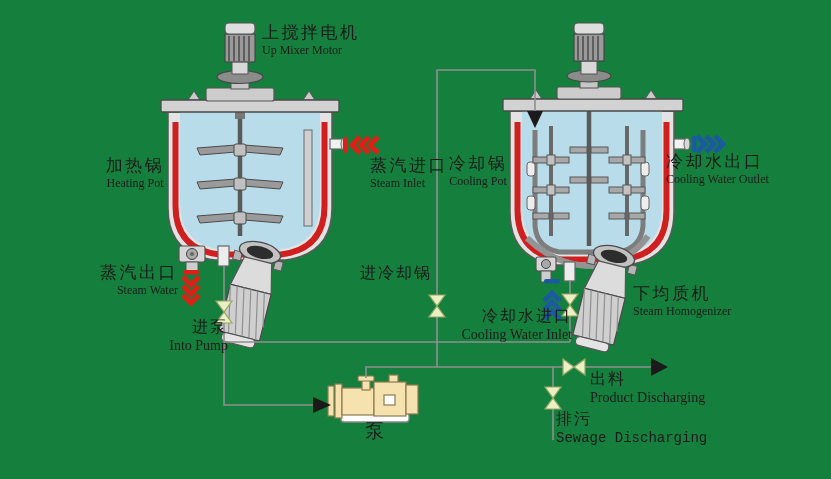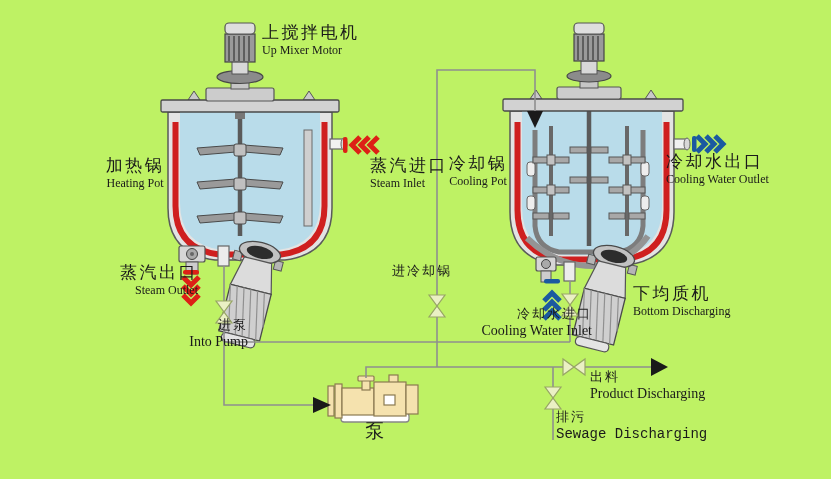--- a/index.html
+++ b/index.html
@@ -1,27 +1,27 @@
 <!DOCTYPE html>
 <html><head>
 <meta charset="utf-8">
 <style>
   html,body{margin:0;padding:0;background:#ffffff;}
   .stage{
-    position:relative;width:831px;height:479px;background:#bef264;overflow:hidden;
+    position:relative;width:831px;height:479px;background:#15803d;overflow:hidden;
     font-family:"Liberation Serif","DejaVu Serif",serif;color:#1a1a1a;
   }
   .stage svg{position:absolute;left:0;top:0;}
   .lbl{position:absolute;line-height:1.25;white-space:nowrap;}
   .lbl .zh{font-size:17px;letter-spacing:2.5px;}
   .lbl .en{font-size:12px;letter-spacing:0;}
-  .lbl.small .zh{font-size:13px;letter-spacing:2px;}
+  .lbl.small .zh{font-size:16px;letter-spacing:2px;}
   .lbl.small .en{font-size:14px;}
   .center{text-align:center;}
-  .right{text-align:right;margin-left:20px;}
+  .right{text-align:right;}
   .pump-zh{font-size:19px !important;}
 </style>
 </head>
 <body>
 
 <div class="stage">
 
 <svg width="831" height="479" viewBox="0 0 831 479">
 
   <g>
@@ -280,21 +280,21 @@
     <div class="en">Heating Pot</div>
   </div>
 
   <div class="lbl" style="left:346px;top:155px;margin-left:24px;">
     <div class="zh">蒸汽进口</div>
     <div class="en">Steam Inlet</div>
   </div>
 
   <div class="lbl right" style="left:88px;top:262px;width:90px;">
     <div class="zh">蒸汽出口</div>
-    <div class="en">Steam Outlet</div>
+    <div class="en">Steam Water</div>
   </div>
 
   <div class="lbl small right" style="left:146px;top:317px;width:82px;">
     <div class="zh">进泵</div>
     <div class="en">Into Pump</div>
   </div>
 
   <div class="lbl center" style="left:336px;top:419px;width:80px;">
     <div class="zh pump-zh">泵</div>
   </div>
@@ -313,21 +313,21 @@
     <div class="zh">进冷却锅</div>
   </div>
 
   <div class="lbl small right" style="left:452px;top:306px;width:120px;">
     <div class="zh">冷却水进口</div>
     <div class="en">Cooling Water Inlet</div>
   </div>
 
   <div class="lbl" style="left:633px;top:283px;">
     <div class="zh">下均质机</div>
-    <div class="en">Bottom Discharging</div>
+    <div class="en">Steam Homogenizer</div>
   </div>
 
   <div class="lbl small" style="left:590px;top:369px;">
     <div class="zh">出料</div>
     <div class="en">Product Discharging</div>
   </div>
 
   <div class="lbl small" style="left:556px;top:410px;font-family:Liberation Mono, monospace;">
     <div class="zh">排污</div>
     <div class="en">Sewage Discharging</div>

